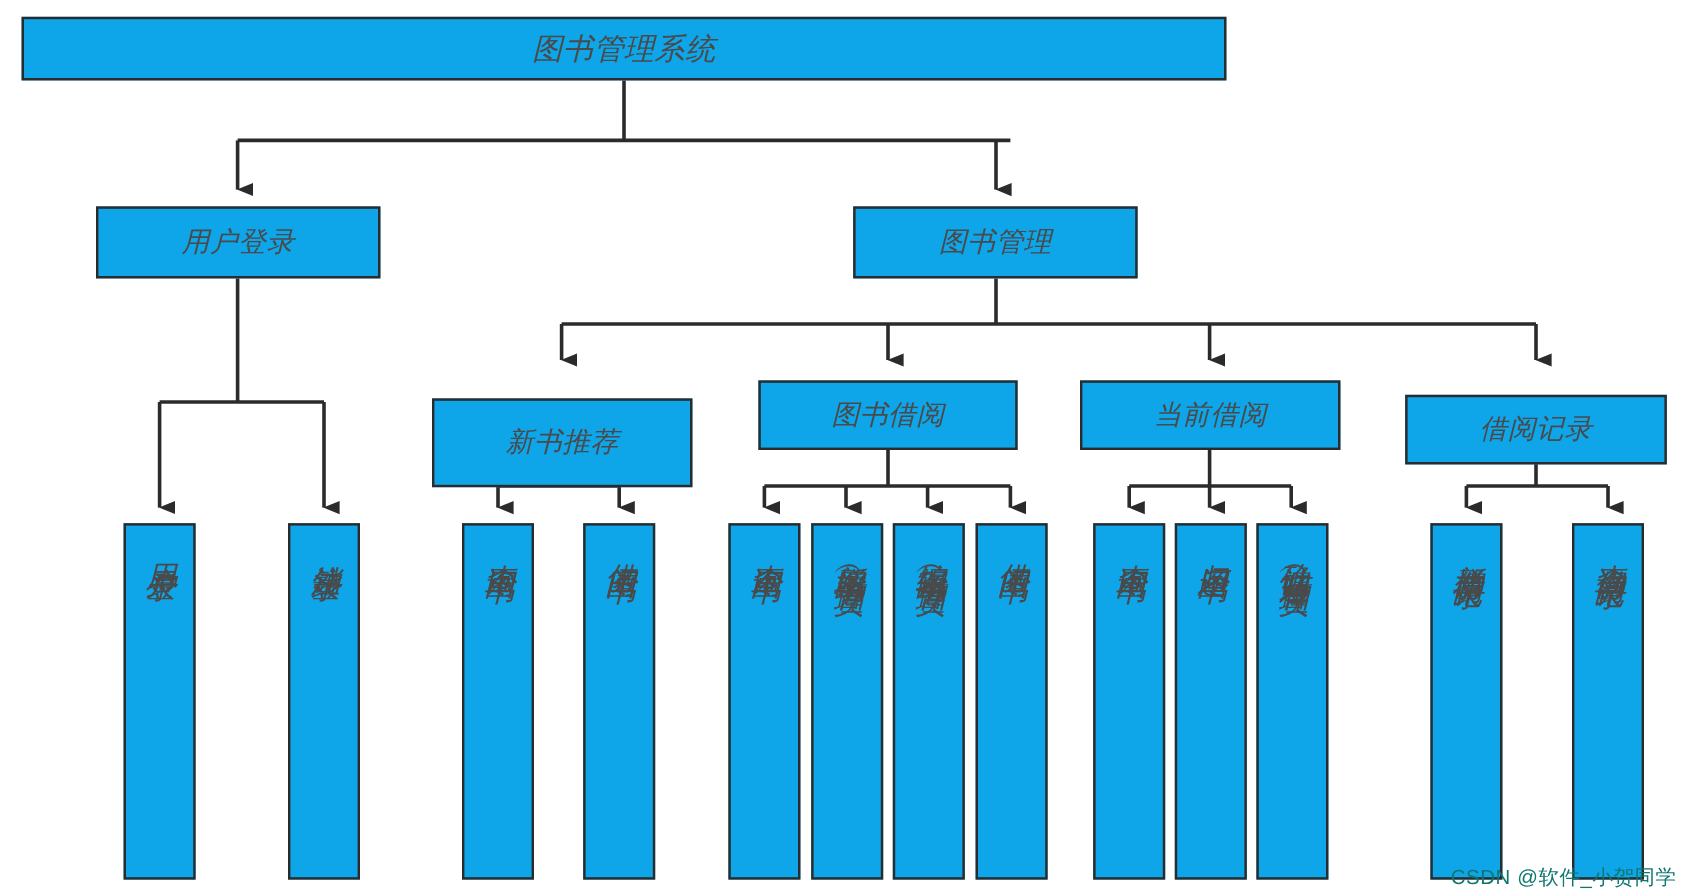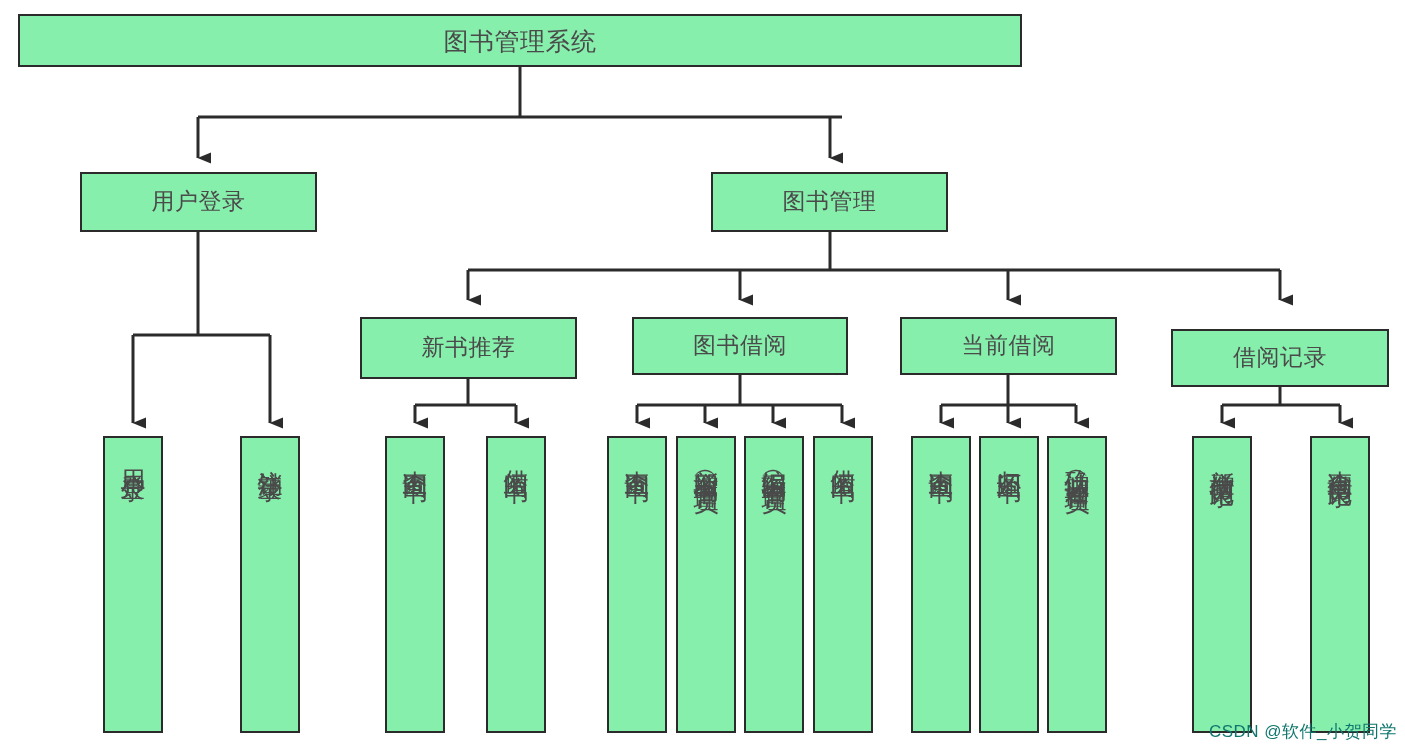--- a/index.html
+++ b/index.html
@@ -18,26 +18,27 @@
   #wires{
     position:absolute;
     left:0; top:0;
     width:1405px; height:747px;
     pointer-events:none;
   }
   
   .node{
     position:absolute;
     box-sizing:border-box;
-    background:#86efac;
+    background:#0ea5e9;
     border:2px solid #2b2b2b;
     display:flex;
     align-items:center;
     justify-content:center;
     color:#3a3a3a;
+    font-style:italic;
   }
   .node .label{
     display:block;
     text-align:center;
     line-height:1.12;
     letter-spacing:0.5px;
     color:#4a4a4a;
     font-weight:400;
   }
   
@@ -131,21 +132,21 @@
   </div>
 
   <div class="node wide" style="left:80px; top:172px; width:237px; height:60px;">
     <span class="label">用户登录</span>
   </div>
 
   <div class="node wide" style="left:711px; top:172px; width:237px; height:60px;">
     <span class="label">图书管理</span>
   </div>
 
-  <div class="node wide" style="left:360px; top:317px; width:217px; height:62px;">
+  <div class="node wide" style="left:360px; top:332px; width:217px; height:74px;">
     <span class="label">新书推荐</span>
   </div>
 
   <div class="node wide" style="left:900px; top:317px; width:217px; height:58px;">
     <span class="label">当前借阅</span>
   </div>
 
   <div class="node wide" style="left:632px; top:317px; width:216px; height:58px;">
     <span class="label">图书借阅</span>
   </div>

